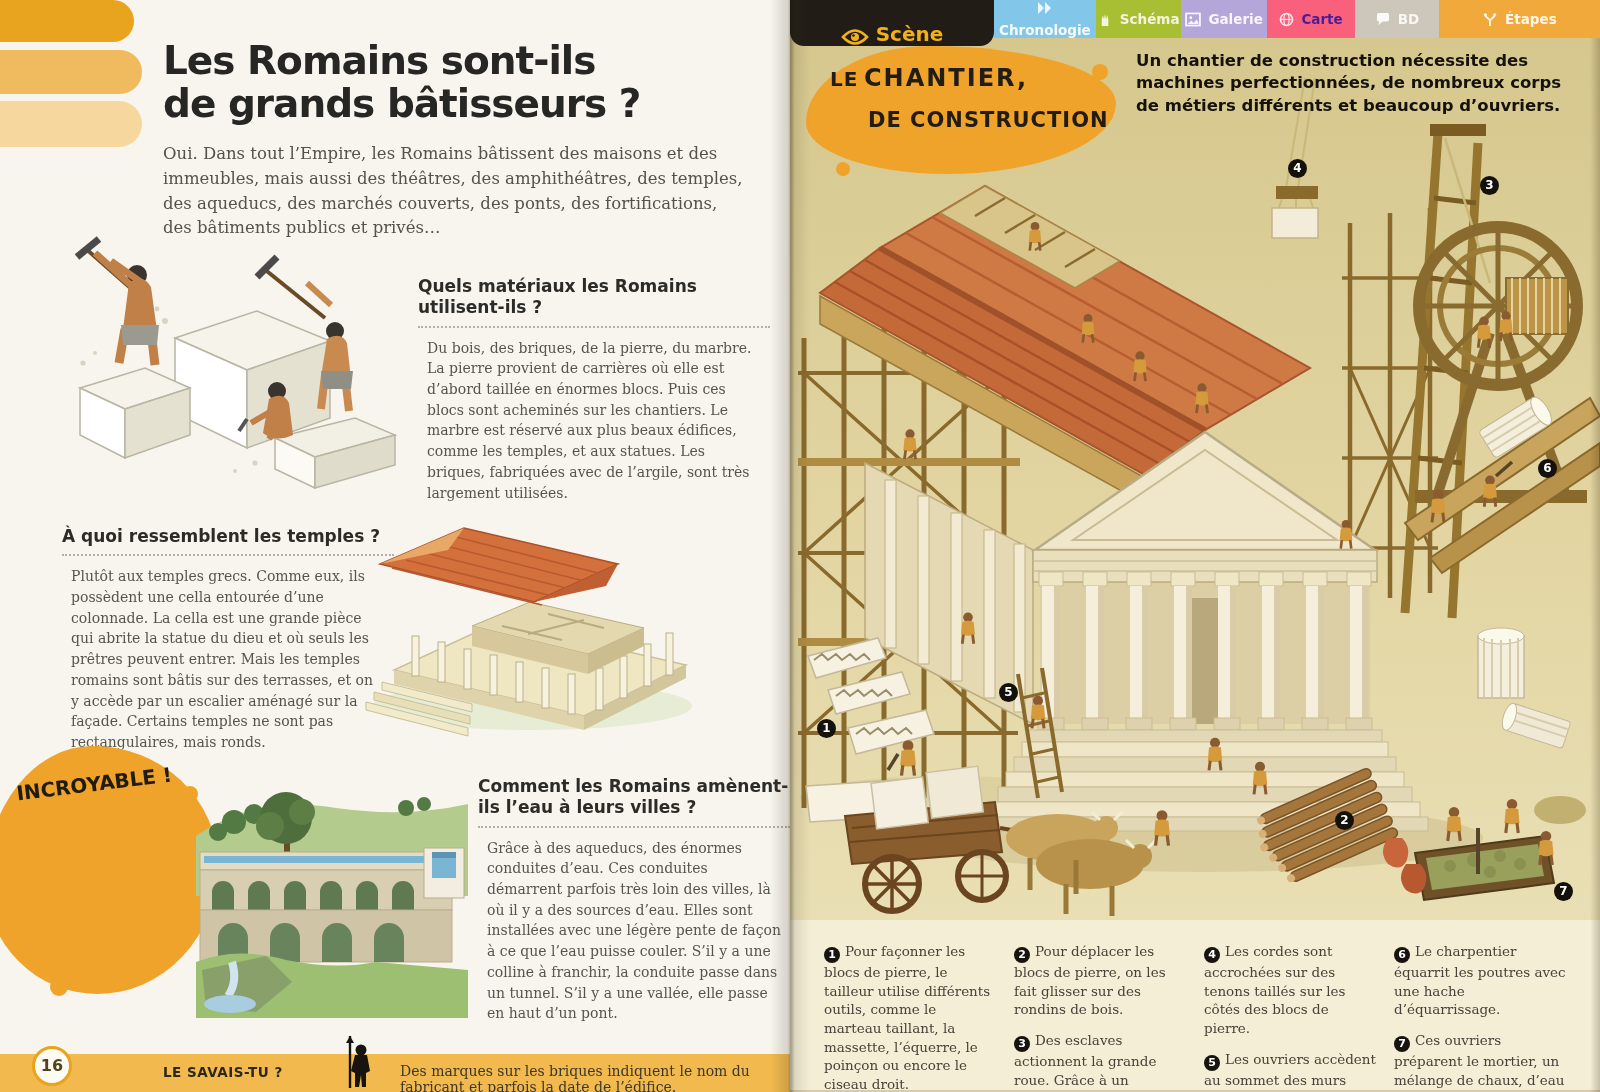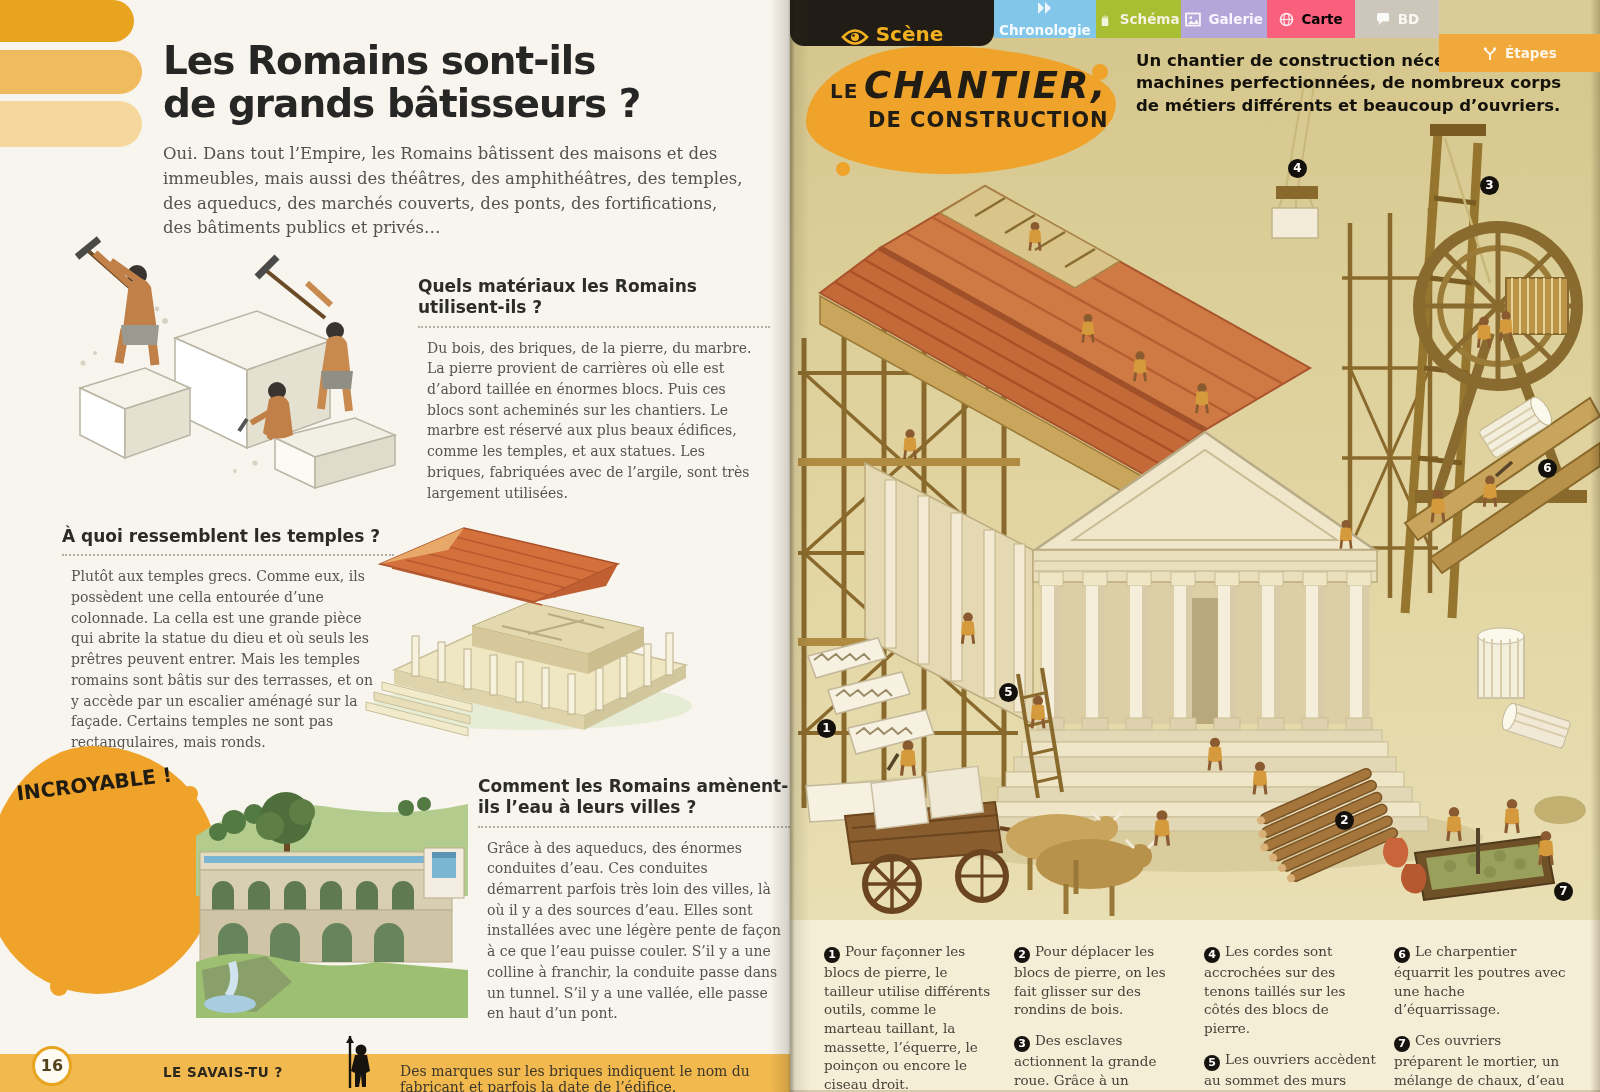--- a/index.html
+++ b/index.html
@@ -60,33 +60,33 @@
 
   
   #right-page{position:absolute;left:790px;top:0;width:810px;height:1092px;background:#d9cc96;}
 
   #tab-bar{position:absolute;left:0;top:0;width:810px;height:38px;display:flex;z-index:3;}
   .tab{height:38px;display:flex;align-items:center;justify-content:center;gap:7px;
        font-family:"DejaVu Sans",sans-serif;font-weight:bold;font-size:13.5px;box-sizing:border-box;}
   .tab svg{display:block;}
   #tab-0{width:210px;height:46px;border-radius:0 0 14px 14px;font-size:20px;z-index:4;align-items:flex-end;}
   #tab-1{width:105px;flex-direction:column;} #tab-2{width:88px;} #tab-3{width:88px;}
-  #tab-4{width:91px;} #tab-5{width:86px;} #tab-6{width:166px;margin-top:34px;}
+  #tab-4{width:91px;} #tab-5{width:86px;} #tab-6{width:166px;}
 
   #scene{position:absolute;left:0;top:38px;width:810px;height:882px;}
   #scene svg{position:absolute;left:0;top:0;}
 
   #chantier-title{position:absolute;left:16px;top:8px;width:310px;height:128px;z-index:2;}
   #chantier-title .splat{position:absolute;inset:0;background:#efa32b;
         border-radius:40% 60% 55% 45% / 60% 45% 55% 40%;}
   #chantier-title .splat-dot{position:absolute;background:#efa32b;border-radius:50%;}
   #ct-line1{position:absolute;left:24px;top:18px;font-family:"DejaVu Sans",sans-serif;
         font-weight:bold;color:#221d14;white-space:nowrap;}
   #ct-line1 .small{font-size:20px;letter-spacing:1px;text-align:right;}
-  #ct-line1 .big{font-size:37px;letter-spacing:2px;font-style:italic;}
+  #ct-line1 .big{font-size:24px;letter-spacing:2px;}
   #ct-line2{position:absolute;left:62px;top:62px;font-family:"DejaVu Sans",sans-serif;
         font-weight:bold;font-size:21px;letter-spacing:1px;color:#221d14;}
 
   #scene-intro{position:absolute;left:346px;top:12px;width:436px;z-index:2;
         font-family:"DejaVu Sans",sans-serif;font-weight:bold;font-size:16.5px;
         line-height:1.35;color:#15120c;}
 
   .marker{position:absolute;width:19px;height:19px;border-radius:50%;background:#14110d;
         color:#fff;font-family:"DejaVu Sans",sans-serif;font-weight:bold;font-size:12px;
         text-align:center;line-height:19px;z-index:3;}
@@ -317,21 +317,21 @@
         <span>Schéma</span>
       </div>
       <div class="tab" id="tab-3" style="background: rgb(180, 166, 216); color: rgb(248, 246, 255);">
         <svg width="16" height="15" viewBox="0 0 18 16">
           <rect x="1.2" y="1.2" width="15.6" height="13.6" fill="none" stroke="#ffffff" stroke-width="2" opacity="0.9"></rect>
           <circle cx="6.5" cy="6" r="1.6" fill="#ffffff" opacity="0.9"></circle>
           <path d="M3,13 l4,-4 3,3 3,-4 2,3 v2 z" fill="#ffffff" opacity="0.9"></path>
         </svg>
         <span>Galerie</span>
       </div>
-      <div class="tab" id="tab-4" style="background: rgb(249, 96, 124); color: #000000;">
+      <div class="tab" id="tab-4" style="background: rgb(249, 96, 124); color: #4c1d95;">
         <svg width="15" height="15" viewBox="0 0 16 16">
           <circle cx="8" cy="8" r="6.4" fill="none" stroke="#ffffff" stroke-width="1.8" opacity="0.85"></circle>
           <ellipse cx="8" cy="8" rx="2.8" ry="6.4" fill="none" stroke="#ffffff" stroke-width="1.3" opacity="0.85"></ellipse>
           <path d="M1.6,8 h12.8" stroke="#ffffff" stroke-width="1.3" opacity="0.85"></path>
         </svg>
         <span>Carte</span>
       </div>
       <div class="tab" id="tab-5" style="background: rgb(205, 198, 187); color: rgb(250, 248, 242);">
         <svg width="16" height="15" viewBox="0 0 17 16">
           <path d="M2,3 q0,-2 2,-2 h9 q2,0 2,2 v5 q0,2 -2,2 h-5 l-4.5,4 1,-4 h-0.5 q-2,0 -2,-2 z" fill="#ffffff" opacity="0.9"></path>

